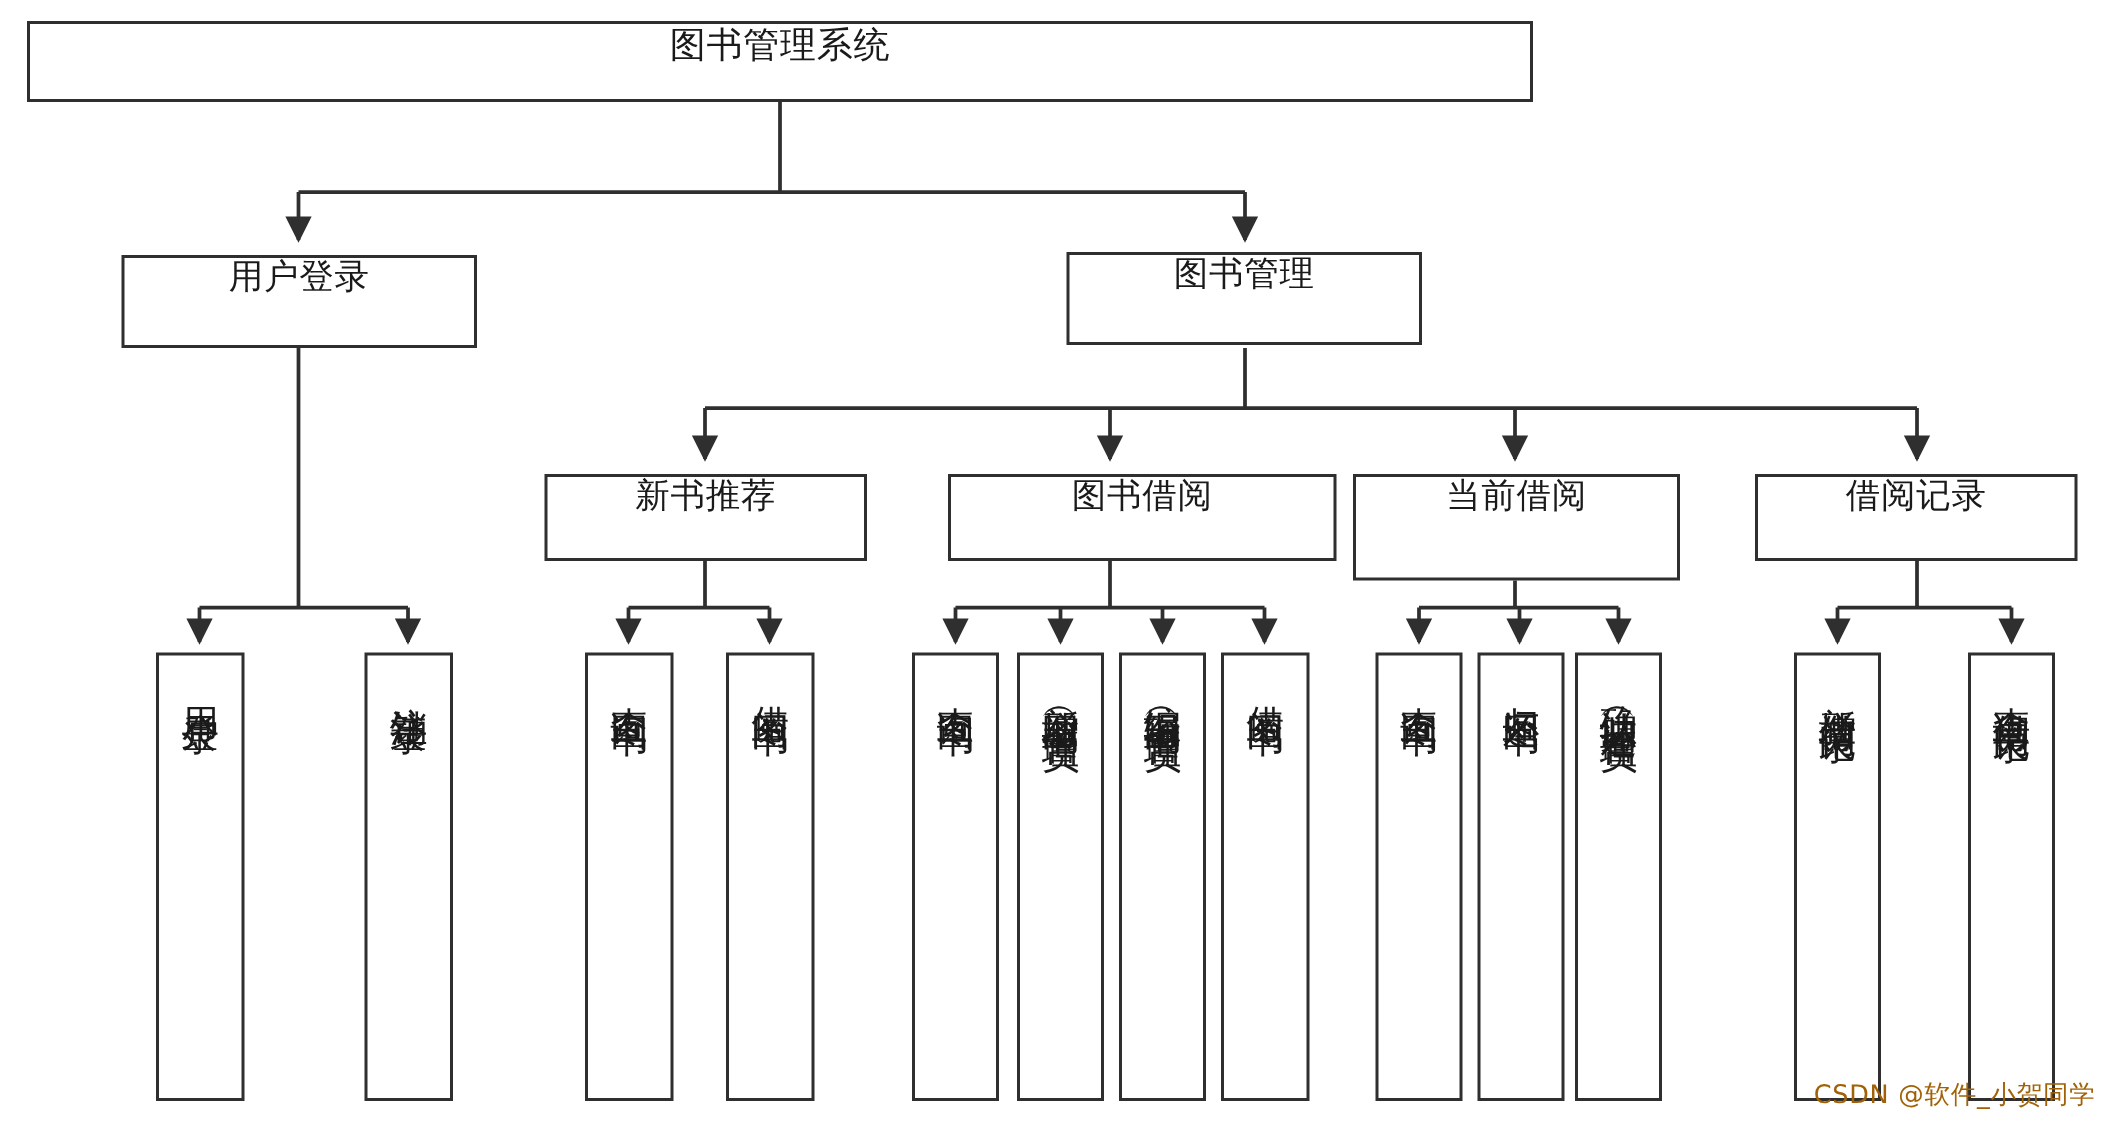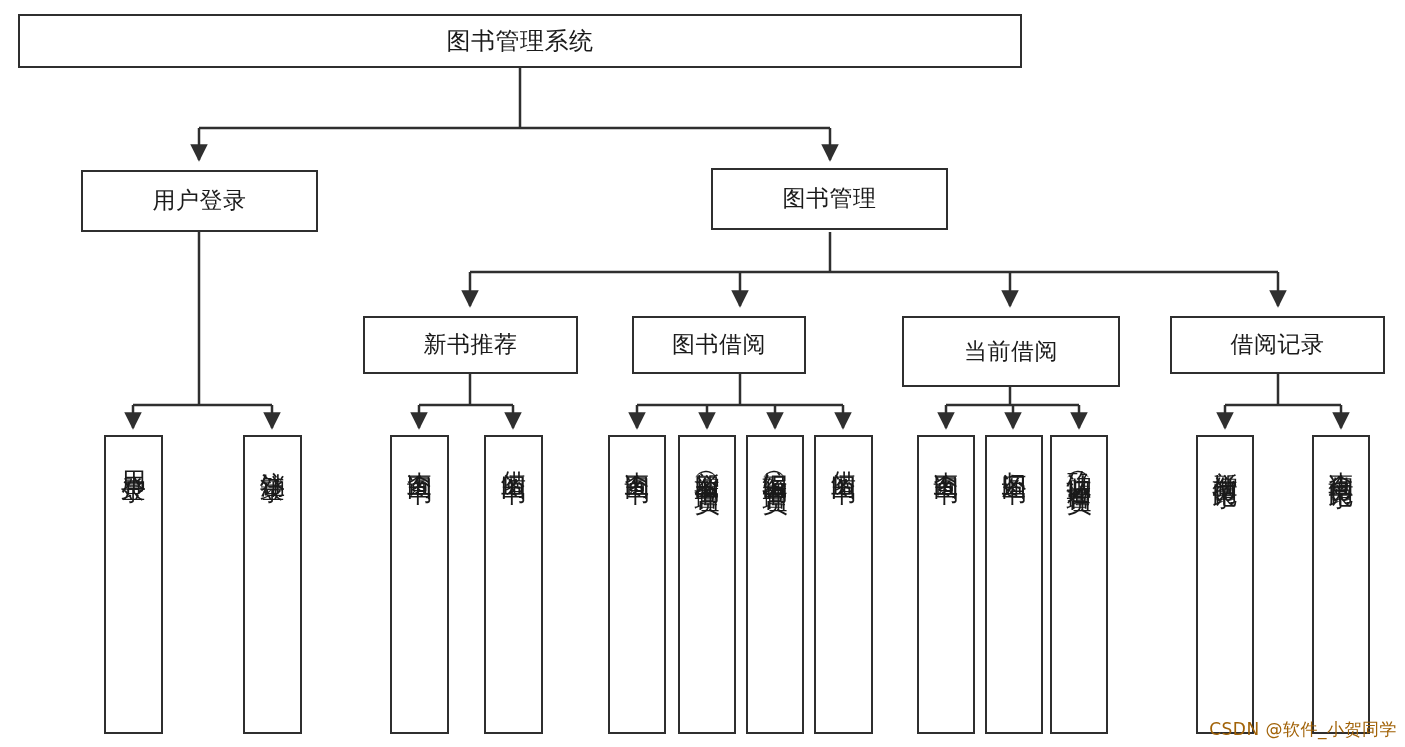--- a/index.html
+++ b/index.html
@@ -25,21 +25,20 @@
     width: 1405px;
     height: 747px;
     pointer-events: none;
   }
   .node {
     position: absolute;
     box-sizing: border-box;
     border: 2.5px solid #2f2f2f;
     background: #ffffff;
     display: flex;
-    align-items: center;
     justify-content: center;
     color: #1a1a1a;
   }
   .node .label {
     display: block;
     text-align: center;
     line-height: 1.18;
     letter-spacing: 0.5px;
   }
   
@@ -136,21 +135,21 @@
   <div class="node h" style="left:81px; top:170px; width:237px; height:62px;">
     <span class="label">用户登录</span>
   </div>
   <div class="node h" style="left:711px; top:168px; width:237px; height:62px;">
     <span class="label">图书管理</span>
   </div>
 
   <div class="node h" style="left:363px; top:316px; width:215px; height:58px;">
     <span class="label">新书推荐</span>
   </div>
-  <div class="node h" style="left:632px; top:316px; width:174px; height:58px;">
+  <div class="node h" style="left:632px; top:316px; width:259px; height:58px;">
     <span class="label">图书借阅</span>
   </div>
   <div class="node h" style="left:902px; top:316px; width:218px; height:71px;">
     <span class="label">当前借阅</span>
   </div>
   <div class="node h" style="left:1170px; top:316px; width:215px; height:58px;">
     <span class="label">借阅记录</span>
   </div>
 
   <div class="node v" style="left:104px; top:435px; width:59px; height:299px;">

